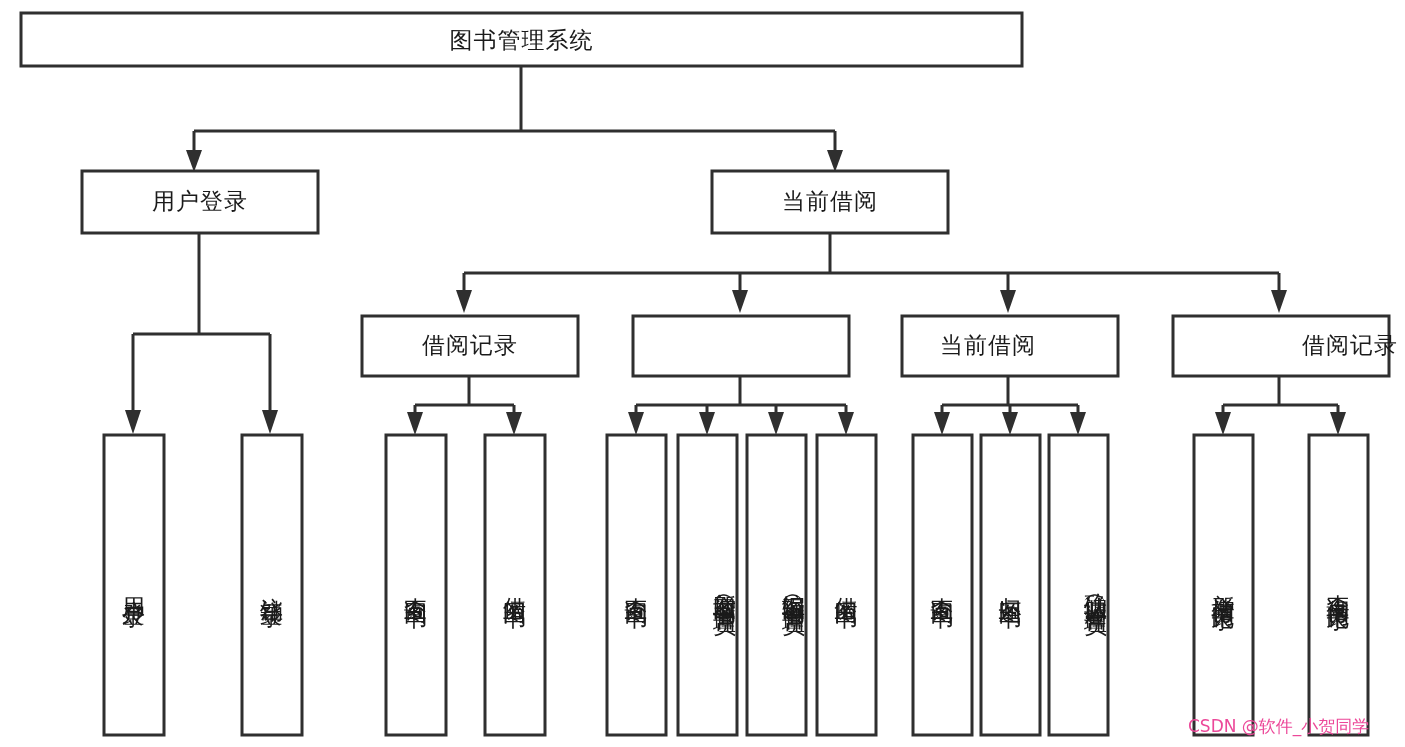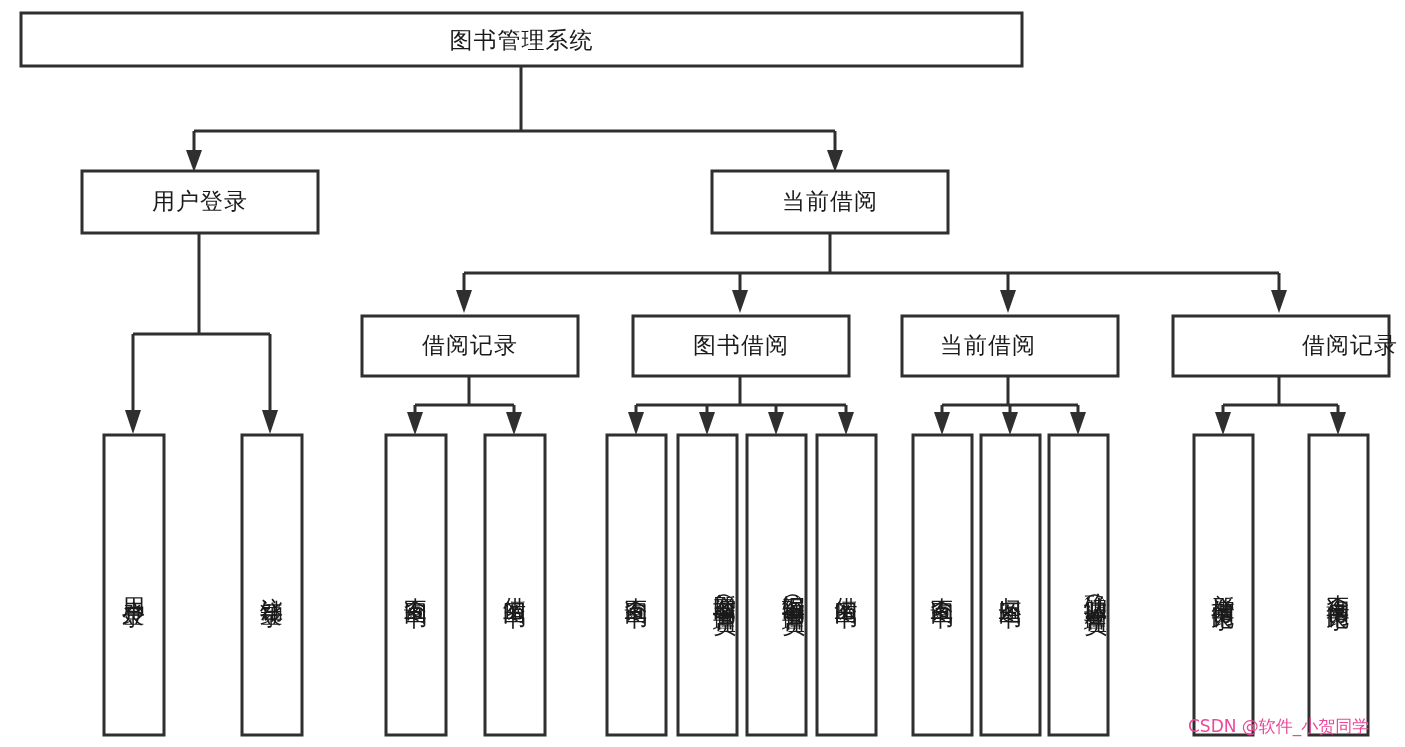--- a/index.html
+++ b/index.html
@@ -190,21 +190,20 @@
     <rect class="node-box" x="1309" y="435" width="59" height="300"></rect>
 
   </svg>
 
   <div class="node-label label-horizontal" style="left:21px; top:13px; width:1001px; height:56px;text-align:right;">图书管理系统</div>
 
   <div class="node-label label-horizontal" style="left:82px; top:171px; width:236px; height:62px;">用户登录</div>
   <div class="node-label label-horizontal" style="left:712px; top:171px; width:236px; height:62px;">当前借阅</div>
 
   <div class="node-label label-horizontal" style="left:362px; top:316px; width:216px; height:60px;">借阅记录</div>
-  <div class="node-label label-horizontal" style="left:633px; top:316px; width:216px; height:60px;">图书借阅</div>
   <div class="node-label label-horizontal" style="left:902px; top:316px; width:172px; height:60px;">当前借阅</div>
   <div class="node-label label-horizontal" style="left:1242px; top:316px; width:216px; height:60px;">借阅记录</div>
 
   <div class="node-label label-vertical center-v" style="left:104px; top:435px; width:60px; height:300px;">用户登录</div>
   <div class="node-label label-vertical center-v" style="left:242px; top:435px; width:60px; height:300px;">注销登录</div>
 
   <div class="node-label label-vertical center-v" style="left:386px; top:435px; width:60px; height:300px;">查询图书</div>
   <div class="node-label label-vertical center-v" style="left:485px; top:435px; width:60px; height:300px;">借阅图书</div>
 
   <div class="node-label label-vertical center-v" style="left:607px; top:435px; width:59px; height:300px;">查询图书</div>

